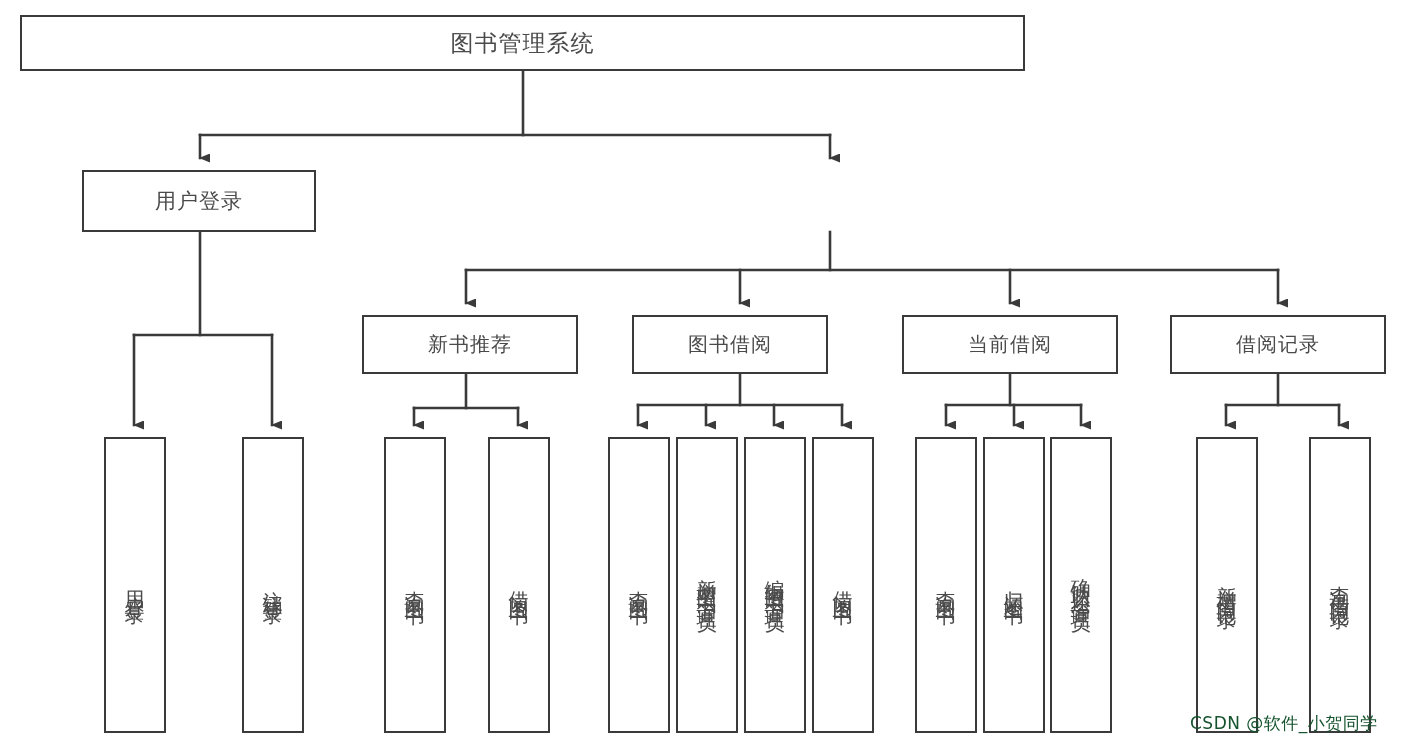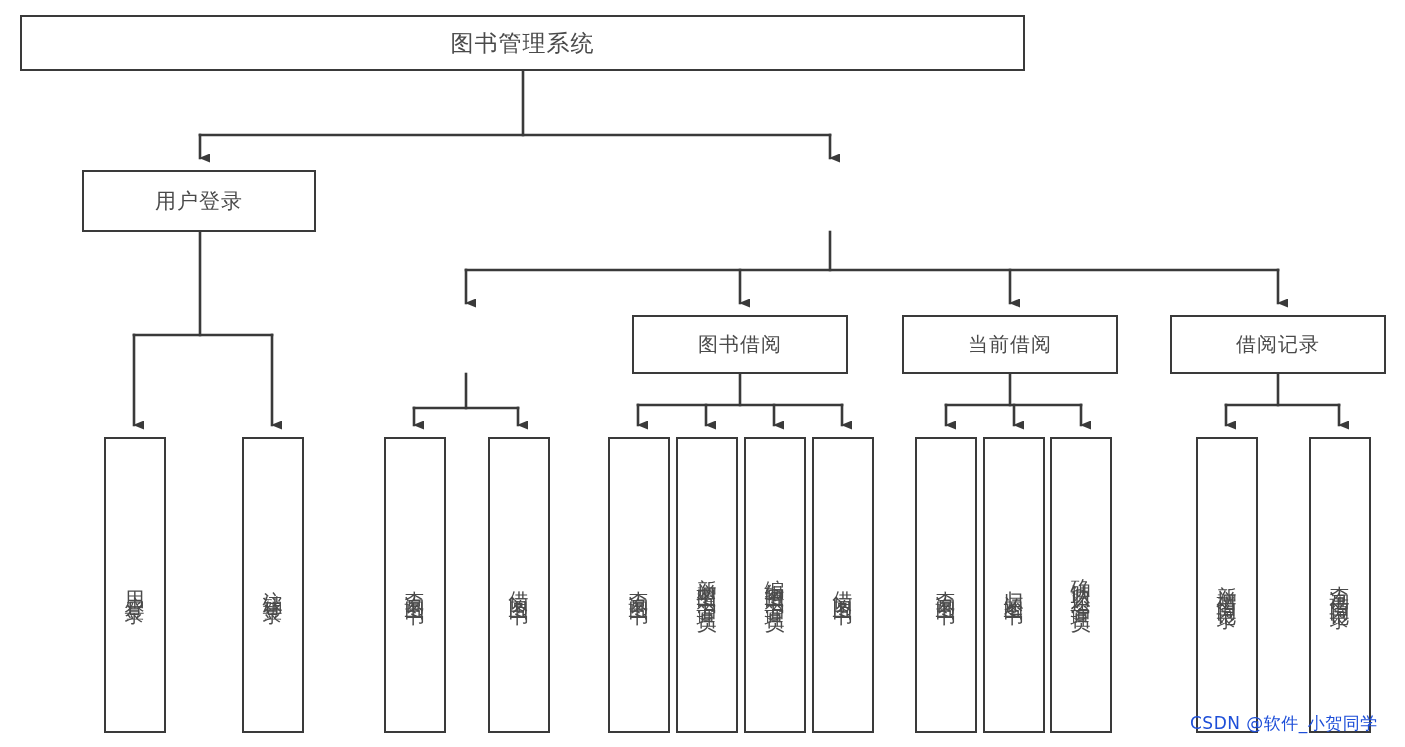--- a/index.html
+++ b/index.html
@@ -58,21 +58,21 @@
     writing-mode: vertical-rl;
     text-orientation: upright;
     letter-spacing: 5px;
     line-height: 1;
     white-space: nowrap;
     display: block;
   }
   .watermark {
     position: absolute;
     font-size: 17px;
-    color: #1d4ed8;
+    color: #14532d;
     white-space: nowrap;
     letter-spacing: 0.5px;
     user-select: none;
   }
 </style>
 </head>
 <body>
 
 <div id="diagram-canvas">
 
@@ -127,21 +127,24 @@
   </svg>
 
   <div class="node node-root" style="left:20px; top:15px; width:1005px; height:56px;">
     <span>图书管理系统</span>
   </div>
 
   <div class="node node-l1" style="left:82px; top:170px; width:234px; height:62px;">
     <span>用户登录</span>
   </div>
 
-  <div class="node node-l2" style="left:632px; top:315px; width:216px; height:59px;">
+  <div class="node node-l2" style="left:362px; top:315px; width:216px; height:59px;">
+    <span>新书推荐</span>
+  </div>
+  <div class="node node-l2" style="left:632px; top:315px; width:196px; height:59px;">
     <span>图书借阅</span>
   </div>
   <div class="node node-l2" style="left:902px; top:315px; width:216px; height:59px;">
     <span>当前借阅</span>
   </div>
   <div class="node node-l2" style="left:1170px; top:315px; width:216px; height:59px;">
     <span>借阅记录</span>
   </div>
 
   <div class="node node-leaf" style="left:104px; top:437px; width:62px; height:296px;">

